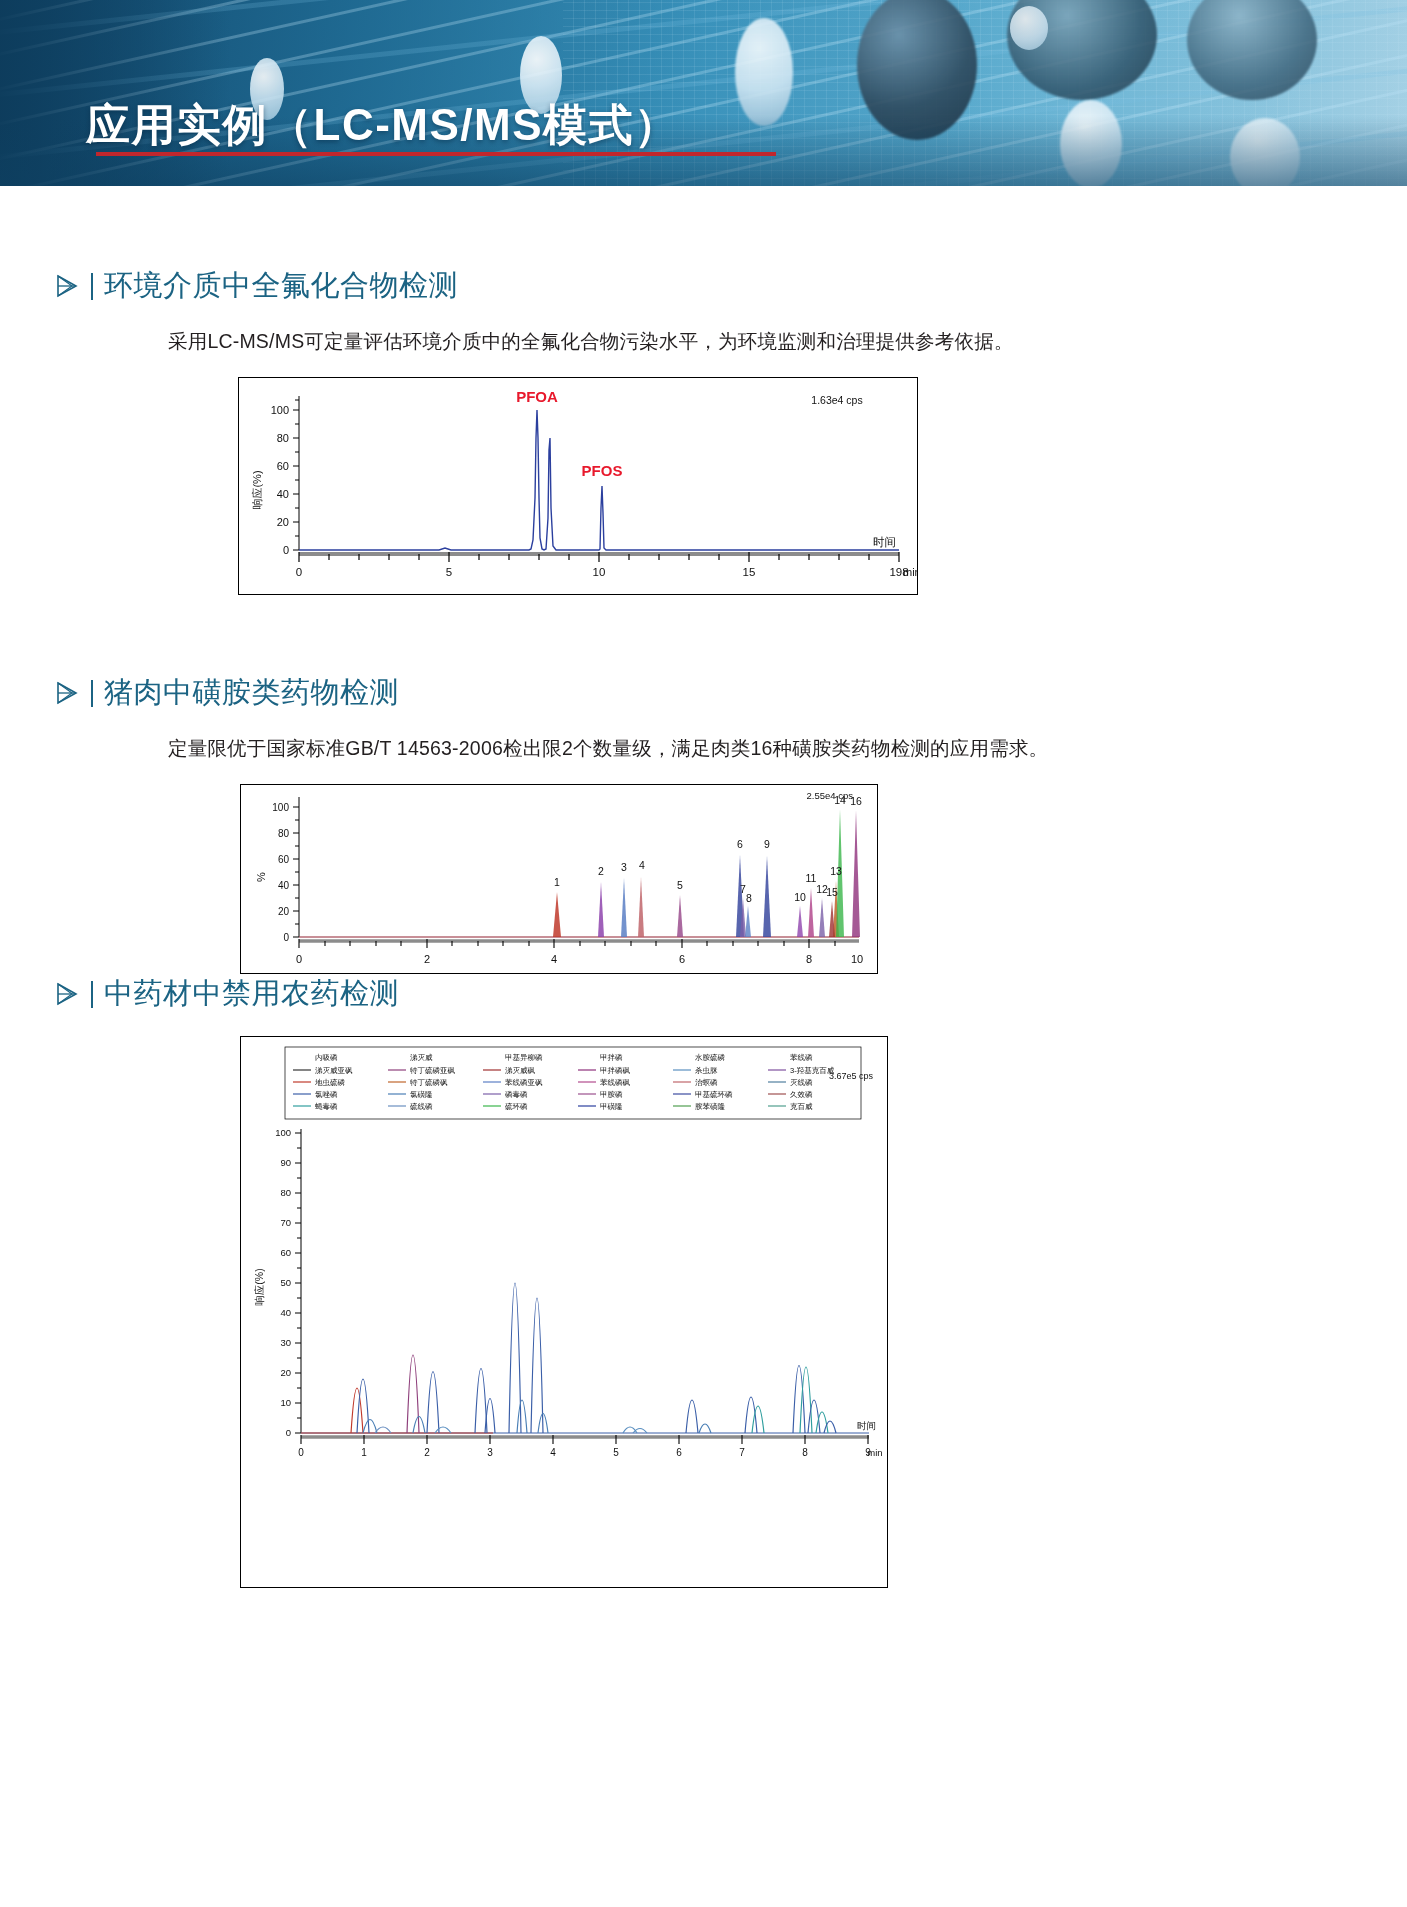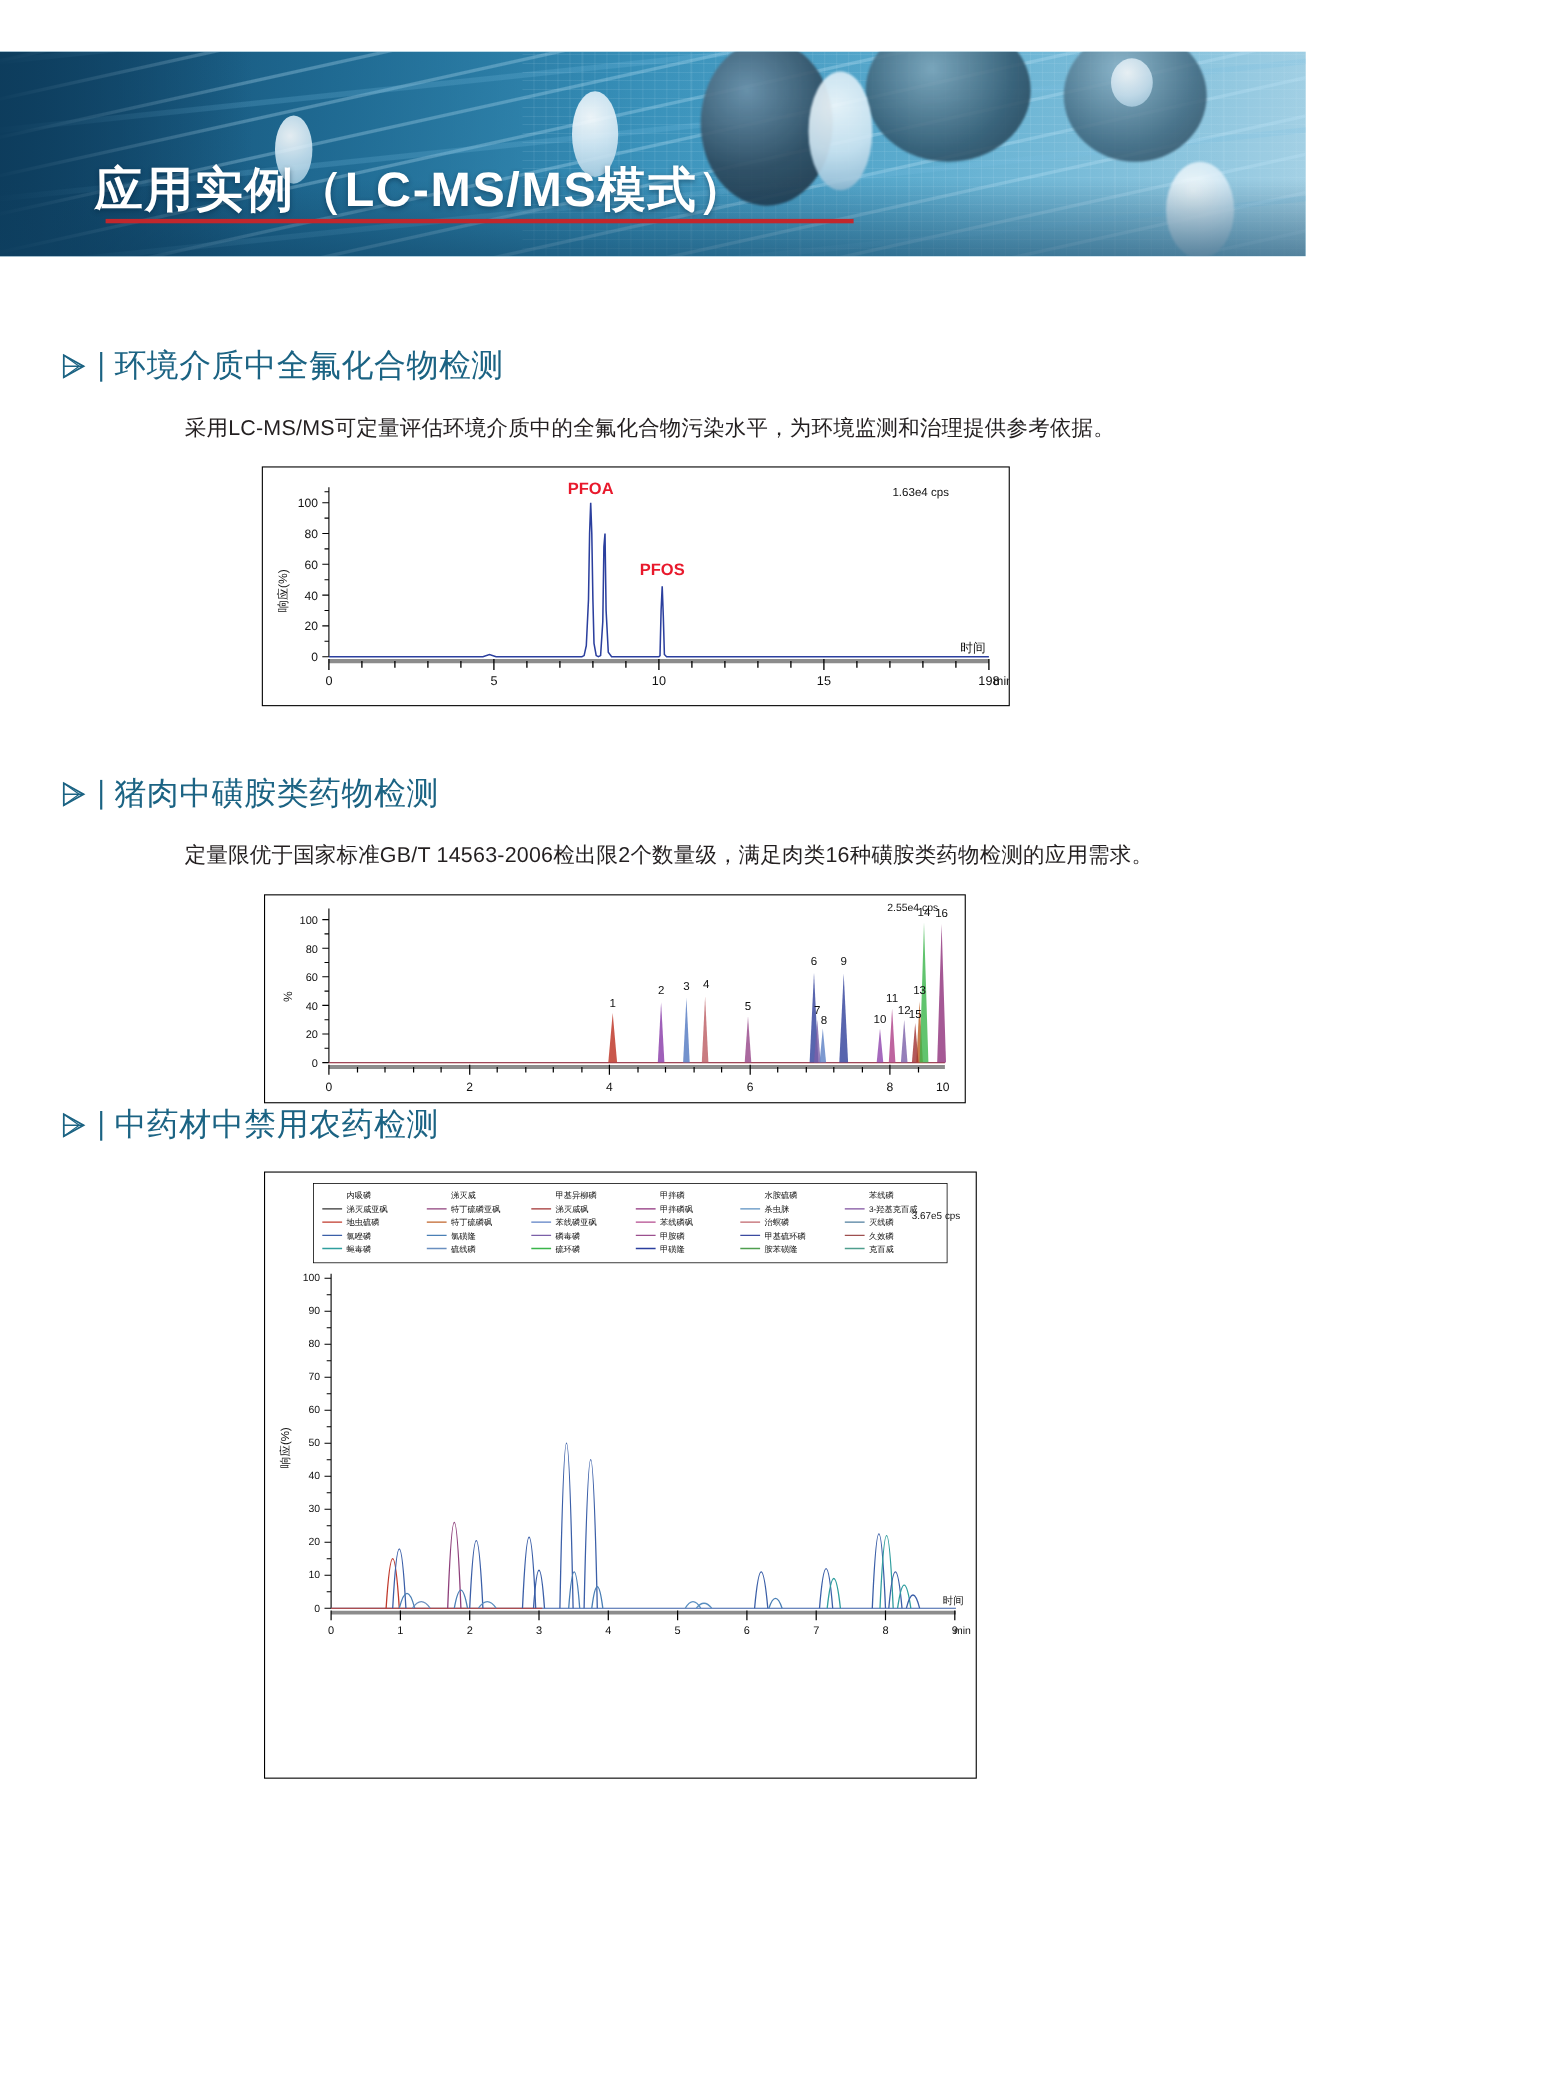--- a/index.html
+++ b/index.html
@@ -1,21 +1,21 @@
 <!DOCTYPE html>
 <html><head>
 <meta charset="utf-8">
 <style>
   * { box-sizing: border-box; margin:0; padding:0; }
   html,body { width:1407px; height:1907px; background:#ffffff;
     font-family:"Liberation Sans","DejaVu Sans",sans-serif; }
 
   
-  .banner{ position:relative; width:1187px; height:186px; overflow:hidden;
-    background:linear-gradient(100deg,#1d6a93 0%,#2d82ab 22%,#3f9bc4 46%,#5fb0d2 68%,#86c3dd 86%,#a9d3e6 100%);margin-top:47px; }
+  .banner{ position:relative; width:1407px; height:186px; overflow:hidden;
+    background:linear-gradient(100deg,#1d6a93 0%,#2d82ab 22%,#3f9bc4 46%,#5fb0d2 68%,#86c3dd 86%,#a9d3e6 100%); }
   .banner .veil{ position:absolute; inset:0;
     background:linear-gradient(95deg,rgba(18,72,108,.92) 0%,rgba(25,95,135,.72) 25%,rgba(45,130,172,.42) 50%,rgba(95,170,205,.22) 75%,rgba(150,200,225,.12) 100%); }
   .banner .streaks{ position:absolute; inset:-40px -10px;
     background:repeating-linear-gradient(-11deg,rgba(255,255,255,0) 0px,rgba(255,255,255,0) 13px,rgba(190,228,247,.30) 14px,rgba(190,228,247,.30) 16px,rgba(255,255,255,0) 17px,rgba(255,255,255,0) 34px);
     transform:rotate(-1.5deg); }
   .banner .streaks2{ position:absolute; inset:-40px -10px;
     background:repeating-linear-gradient(-6deg,rgba(255,255,255,0) 0px,rgba(255,255,255,0) 28px,rgba(120,190,225,.22) 29px,rgba(120,190,225,.22) 33px,rgba(255,255,255,0) 34px,rgba(255,255,255,0) 62px); }
   .banner .grid{ position:absolute; right:0; top:0; width:60%; height:100%;
     background:repeating-linear-gradient(90deg,rgba(255,255,255,0) 0 10px,rgba(210,235,248,.10) 10px 11px),
                repeating-linear-gradient(0deg,rgba(255,255,255,0) 0 7px,rgba(210,235,248,.10) 7px 8px); }
@@ -179,21 +179,21 @@
         <text x="363" y="98" font-size="15" font-weight="bold" fill="#e8192c" text-anchor="middle">PFOS</text>
 
         <text x="598" y="26" font-size="10.5" class="tickfont" text-anchor="middle">1.63e4 cps</text>
 
         <text x="634" y="168" font-size="11.5" class="tickfont">时间</text>
         <text x="664" y="198" font-size="11" class="tickfont">min</text>
       </svg>
     </div>
   </div>
 
-  <div class="section" style="margin-top:60px;">
+  <div class="section" style="margin-top:78px;">
     <div class="sec-head">
       <svg class="tri-icon" viewBox="0 0 26 26">
         <path d="M4 3 L22 13 L4 23 Z" fill="none" stroke="#1b6383" stroke-width="1.6"></path>
         <path d="M4 13 L22 13" stroke="#1b6383" stroke-width="1.3"></path>
         <path d="M4 3 L18 13 L4 23" fill="none" stroke="#1b6383" stroke-width="1.1"></path>
       </svg>
       <span class="sec-bar"></span>
       <span class="sec-title">猪肉中磺胺类药物检测</span>
     </div>
     <div class="sec-desc">定量限优于国家标准GB/T 14563-2006检出限2个数量级，满足肉类16种磺胺类药物检测的应用需求。</div>

